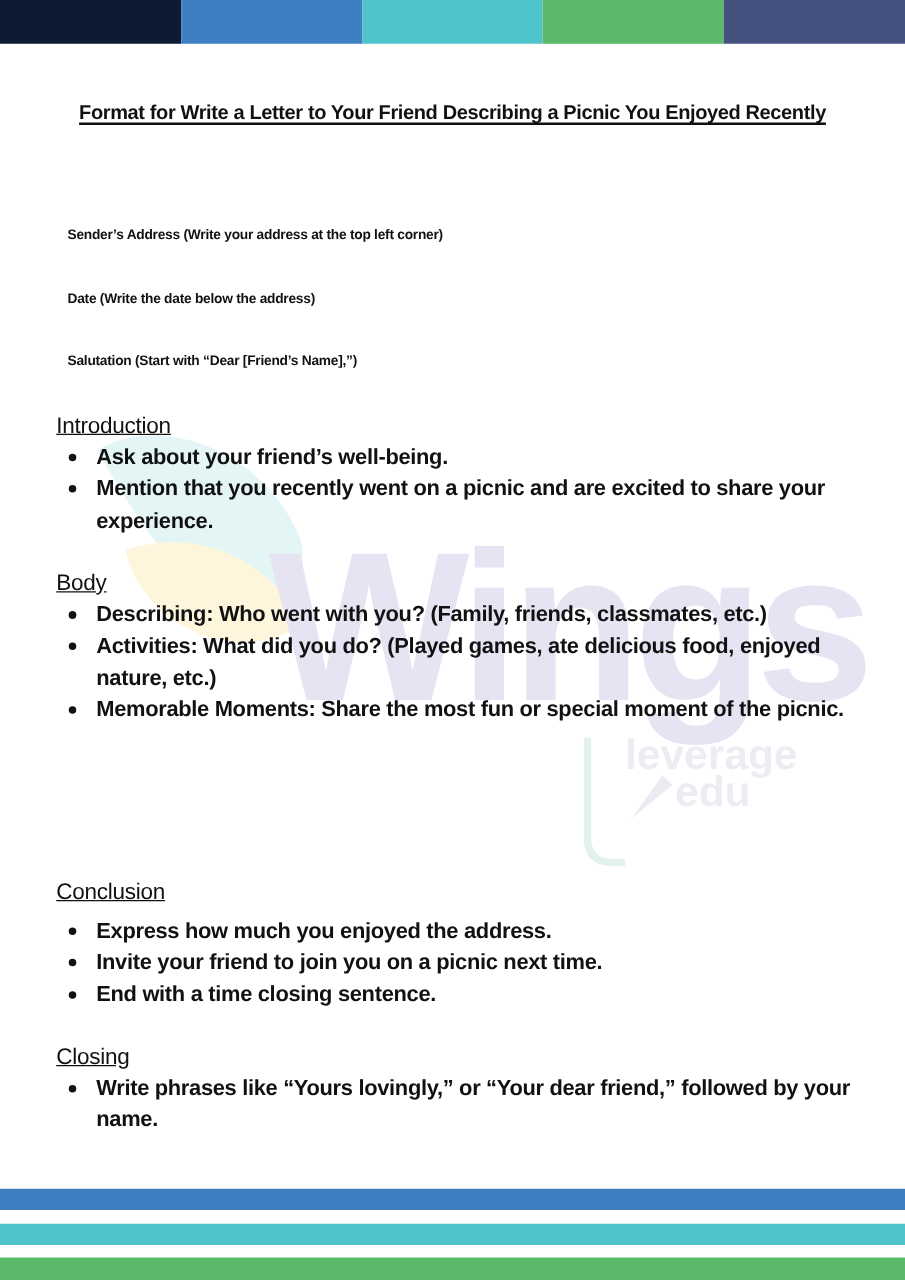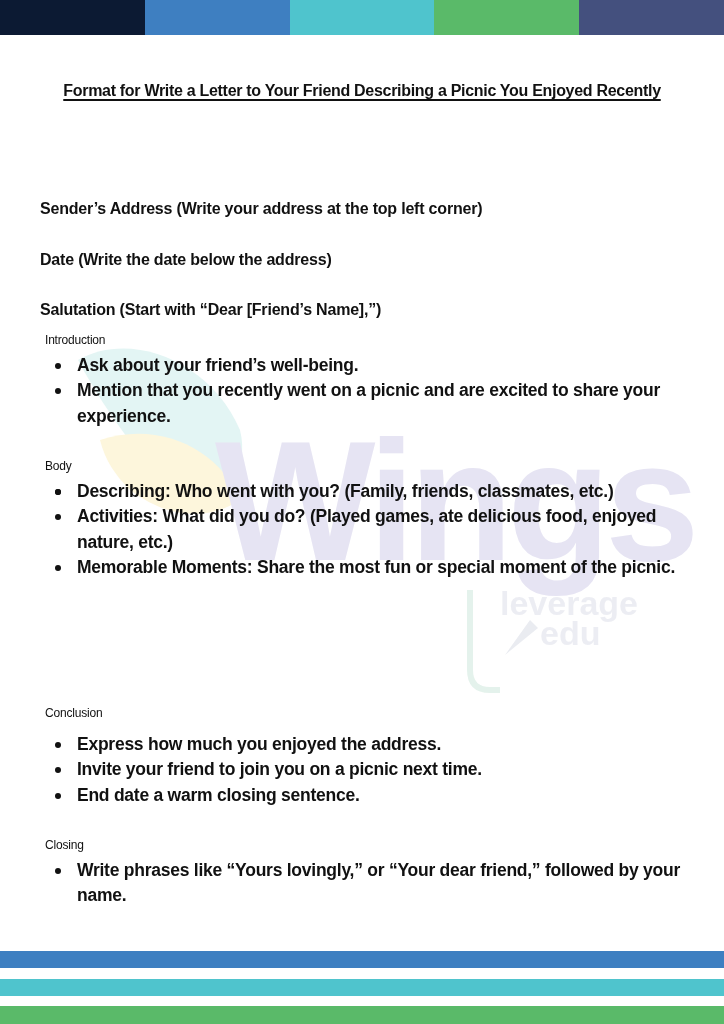--- a/index.html
+++ b/index.html
@@ -5,22 +5,22 @@
   html, body { margin: 0; padding: 0; background: #ffffff; }
   body { width: 724px; height: 1024px; position: relative; overflow: hidden;
          font-family: "Liberation Sans", "DejaVu Sans", sans-serif; color: #111111; }
   .top-bar { position: absolute; left: 0; top: 0; width: 724px; height: 35px; display: flex; }
   .top-bar .seg { flex: 1; height: 100%; }
   .watermark { position: absolute; left: 0; top: 0; width: 724px; height: 1024px; pointer-events: none; z-index: 0; }
   .content { position: absolute; left: 0; top: 0; width: 724px; z-index: 1; }
   .title { position: absolute; left: 30px; width: 664px; top: 76px; text-align: center;
            font-weight: bold; font-size: 16px; line-height: 29px; text-decoration: underline;
            text-underline-offset: 3px; text-decoration-thickness: 2px; letter-spacing: -0.3px; }
-  .line { position: absolute; left: 40px; font-weight: bold; font-size: 16px; line-height: 25px; white-space: nowrap; letter-spacing: -0.2px; margin-top: 20px; }
-  .heading { position: absolute; left: 45px; font-weight: normal; font-size: 12px; line-height: 25px; letter-spacing: -0.2px; }
+  .line { position: absolute; left: 54px; font-weight: bold; font-size: 11px; line-height: 25px; white-space: nowrap; letter-spacing: -0.2px; }
+  .heading { position: absolute; left: 45px; font-weight: normal; font-size: 18px; line-height: 25px; letter-spacing: -0.2px; text-decoration: underline; }
   ul.bullets { position: absolute; left: 45px; margin: 0; padding: 0; list-style: none; width: 640px; }
   ul.bullets li { position: relative; padding-left: 32px; font-weight: bold; font-size: 17.5px; line-height: 25.4px; letter-spacing: -0.25px; }
   ul.bullets li .dot { position: absolute; left: 10px; top: 10px; width: 6px; height: 6px; border-radius: 50%; background: #111; }
   .bottom-bar { position: absolute; left: 0; width: 724px; height: 17px; }
 </style>
 </head>
 <body>
 
 <div class="top-bar">
   <div class="seg" style="background:#0c1a33"></div>
@@ -60,21 +60,21 @@
     <li><span class="dot"></span></li>
     <li><span class="dot"></span><span>Describing: Who went with you? (Family, friends, classmates, etc.)</span></li>
     <li><span class="dot"></span><span>Activities: What did you do? (Played games, ate delicious food, enjoyed nature, etc.)</span></li>
     <li><span class="dot"></span><span>Memorable Moments: Share the most fun or special moment of the picnic.</span></li>
   </ul>
 
   <div class="heading" style="top:701px">Conclusion</div>
   <ul class="bullets" style="top:732px">
     <li><span class="dot"></span><span>Express how much you enjoyed the address.</span></li>
     <li><span class="dot"></span><span>Invite your friend to join you on a picnic next time.</span></li>
-    <li><span class="dot"></span><span>End date a warm closing sentence.</span></li>
+    <li><span class="dot"></span><span>End with a time closing sentence.</span></li>
   </ul>
 
   <div class="heading" style="top:833px">Closing</div>
   <ul class="bullets" style="top:858px">
     <li><span class="dot"></span><span>Write phrases like “Yours lovingly,” or “Your dear friend,” followed by your name.</span></li>
   </ul>
 </div>
 
 <div class="bottom-bar" style="top:951px;background:#3e7fc1"></div>
 <div class="bottom-bar" style="top:979px;background:#4fc4cd"></div>

